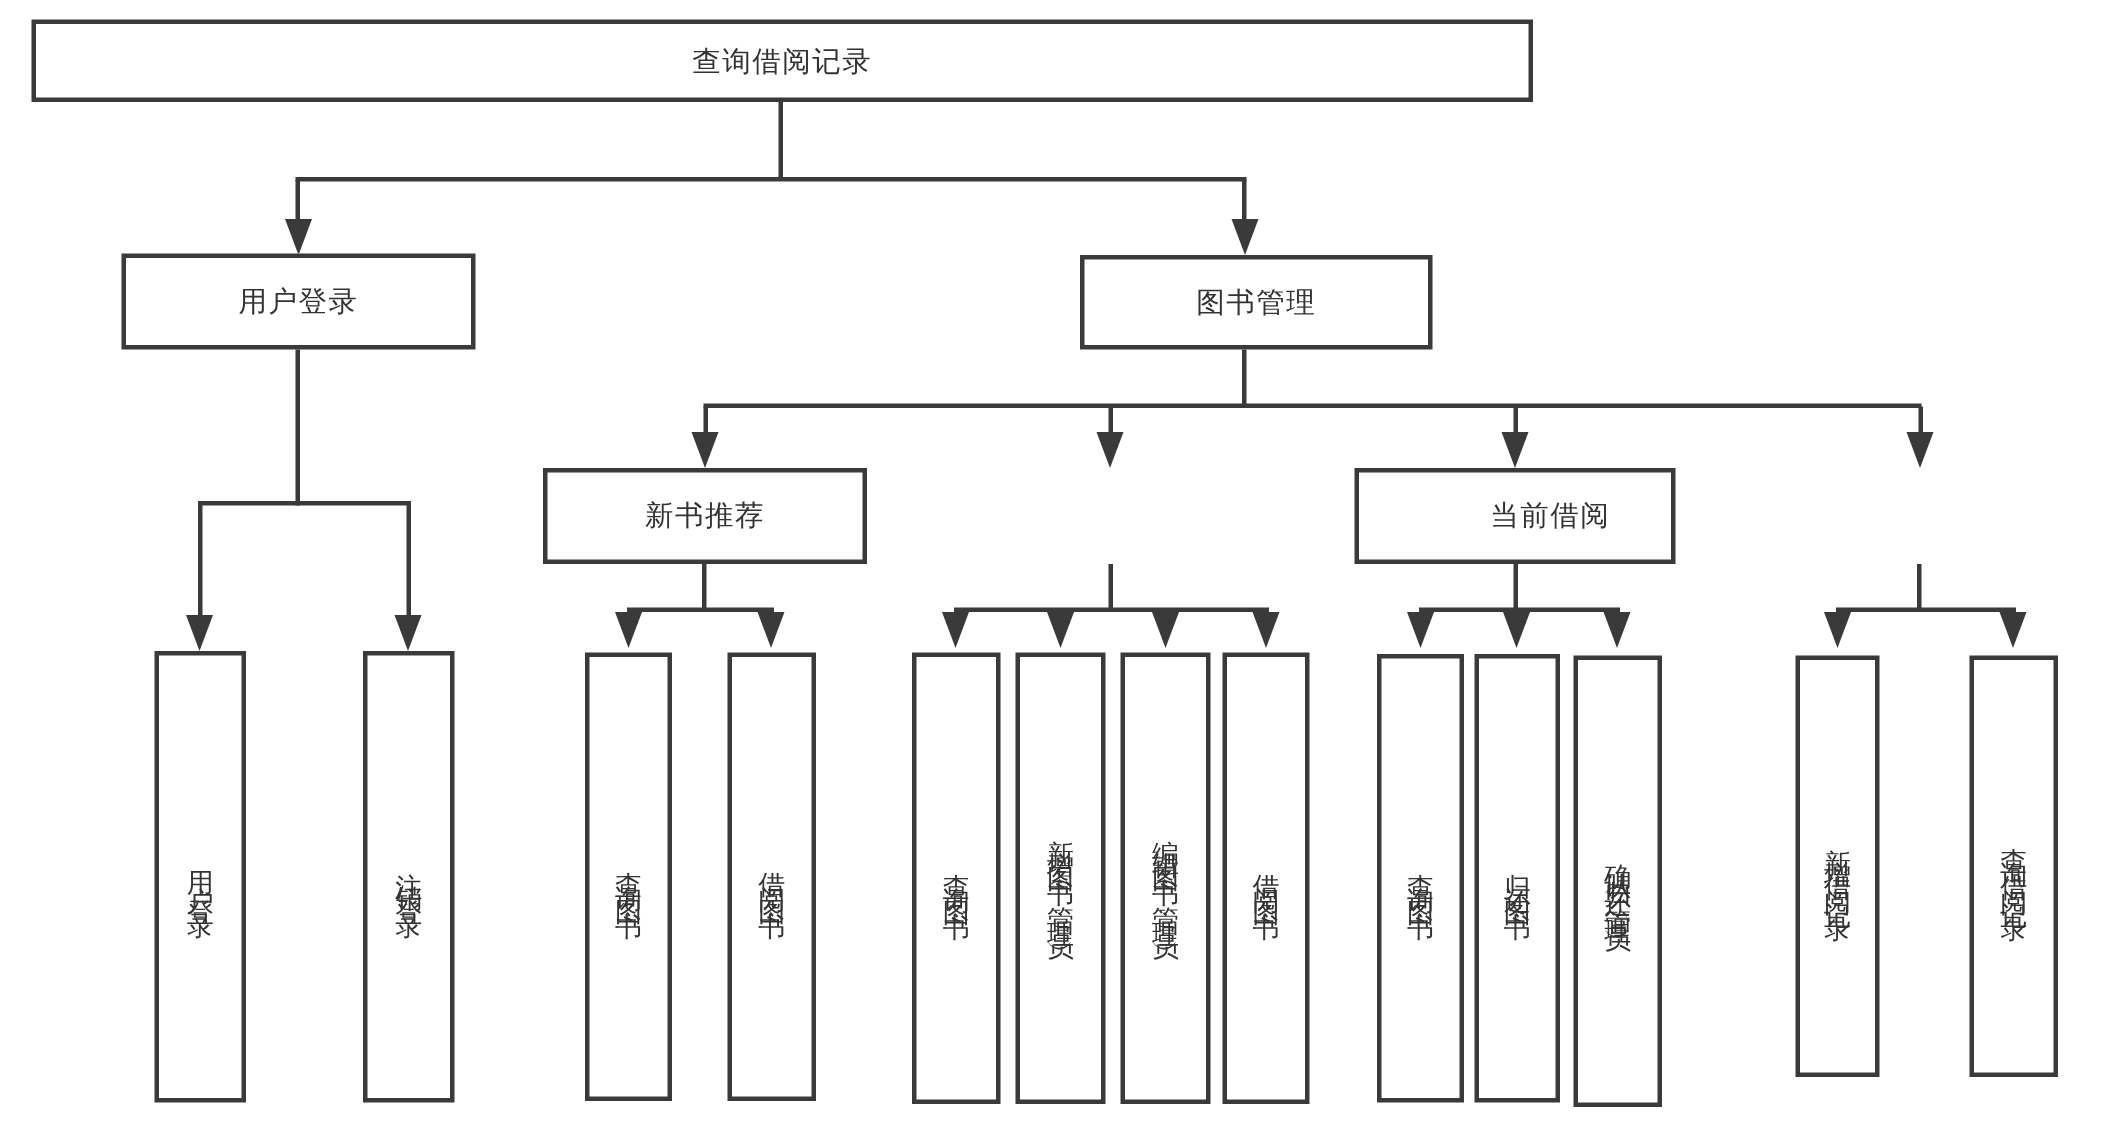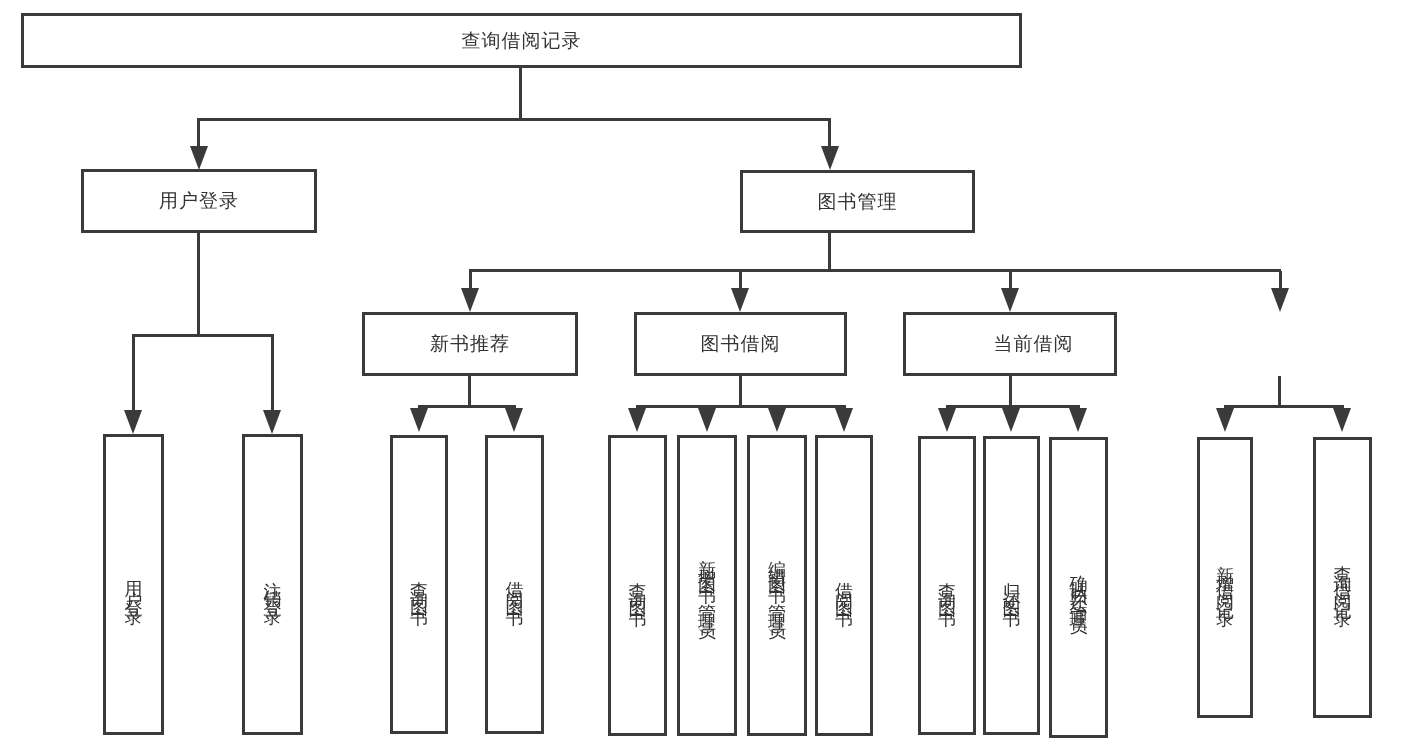--- a/index.html
+++ b/index.html
@@ -70,21 +70,21 @@
   <div class="vline" style="left:519px;top:68px;height:52px;"></div>
   <div class="hline" style="left:197px;top:118px;width:634px;"></div>
   <div class="vline" style="left:197px;top:120px;height:27px;"></div>
   <div class="vline" style="left:828px;top:120px;height:27px;"></div>
   <div class="arrow" style="left:190px;top:146px;"></div>
   <div class="arrow" style="left:821px;top:146px;"></div>
 
   <div class="box" style="left:81px;top:169px;width:236px;height:64px;">
     <span>用户登录</span>
   </div>
-  <div class="box" style="left:740px;top:170px;width:235px;height:63px;">
+  <div class="box" style="left:720px;top:170px;width:235px;height:63px;">
     <span>图书管理</span>
   </div>
 
   <div class="vline" style="left:197px;top:233px;height:104px;"></div>
   <div class="hline" style="left:132px;top:334px;width:142px;"></div>
   <div class="vline" style="left:132px;top:336px;height:76px;"></div>
   <div class="vline" style="left:271px;top:336px;height:76px;"></div>
   <div class="arrow" style="left:124px;top:410px;"></div>
   <div class="arrow" style="left:263px;top:410px;"></div>
 
@@ -94,23 +94,20 @@
   <div class="vline" style="left:739px;top:271px;height:19px;"></div>
   <div class="vline" style="left:1009px;top:271px;height:19px;"></div>
   <div class="vline" style="left:1279px;top:271px;height:19px;"></div>
   <div class="arrow" style="left:461px;top:288px;"></div>
   <div class="arrow" style="left:731px;top:288px;"></div>
   <div class="arrow" style="left:1001px;top:288px;"></div>
   <div class="arrow" style="left:1271px;top:288px;"></div>
 
   <div class="box" style="left:362px;top:312px;width:216px;height:64px;">
     <span>新书推荐</span>
-  </div>
-  <div class="box" style="left:634px;top:312px;width:213px;height:64px;">
-    <span>图书借阅</span>
   </div>
   <div class="box" style="left:903px;top:312px;width:214px;height:64px;padding-left:47px;">
     <span>当前借阅</span>
   </div>
 
   <div class="vline" style="left:468px;top:376px;height:31px;"></div>
   <div class="hline" style="left:418px;top:405px;width:98px;"></div>
   <div class="arrow" style="left:410px;top:408px;"></div>
   <div class="arrow" style="left:505px;top:408px;"></div>
 

